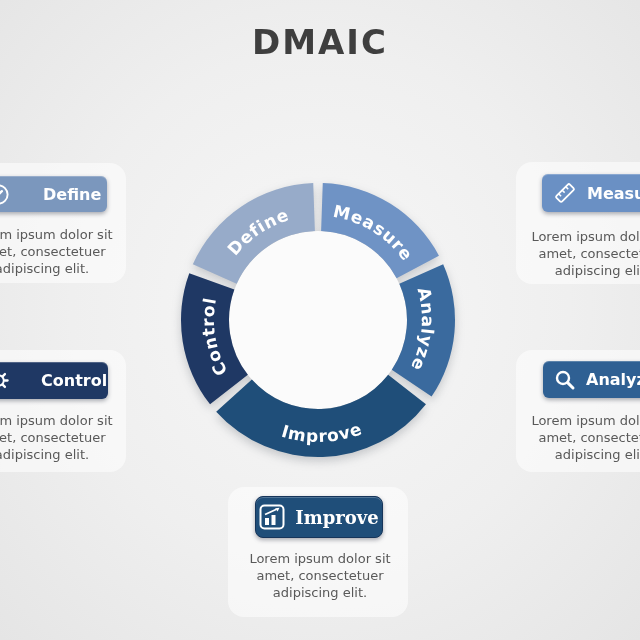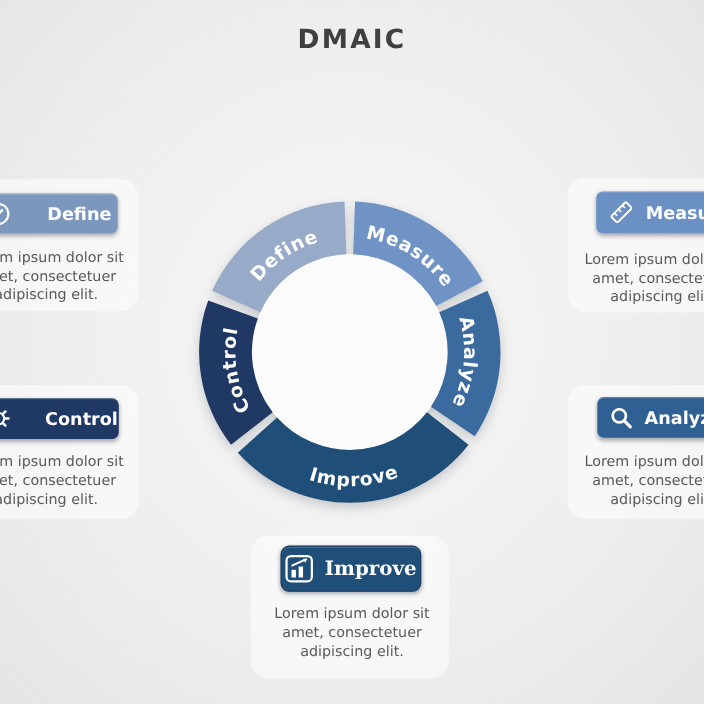--- a/index.html
+++ b/index.html
@@ -3,21 +3,21 @@
 <meta charset="utf-8">
 <style>
   html,body{margin:0;padding:0;background:#e8e8e8;}
   .stage{
     position:relative;width:640px;height:640px;overflow:hidden;
     background:radial-gradient(ellipse at 50% 48%, #f7f7f7 0%, #efefef 55%, #e5e5e5 100%);
     font-family:"DejaVu Sans","Liberation Sans",sans-serif;
   }
   .page-title{
     position:absolute;top:22px;left:0;width:640px;text-align:center;
-    font-size:24px;font-weight:bold;letter-spacing:2px;color:#3f3f3f;margin:0;
+    font-size:34px;font-weight:bold;letter-spacing:2px;color:#3f3f3f;margin:0;
     font-family:"DejaVu Sans","Liberation Sans",sans-serif;
   }
   .card{
     position:absolute;background:rgba(255,255,255,0.55);border-radius:16px;
   }
   .co-button{
     position:absolute;display:flex;align-items:center;border-radius:6px;
     box-shadow:0 2px 4px rgba(70,75,90,0.45), inset 0 1px 0 rgba(255,255,255,0.22);
     color:#fff;font-weight:bold;font-size:16px;
     font-family:"DejaVu Sans","Liberation Sans",sans-serif;

